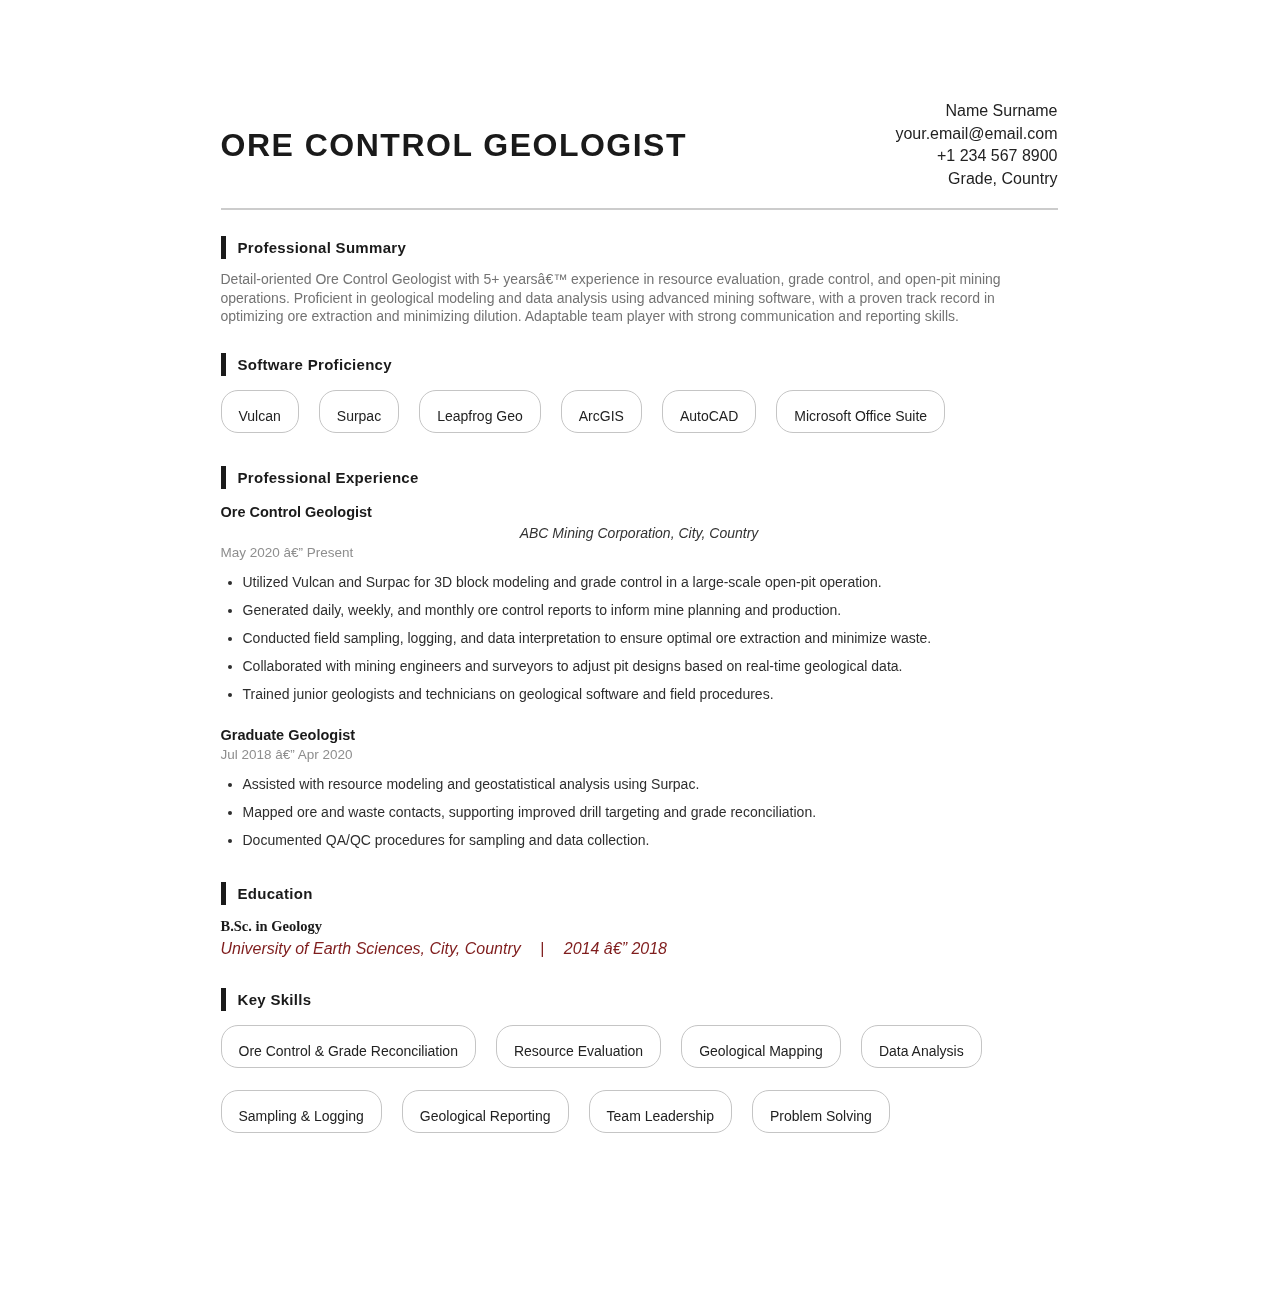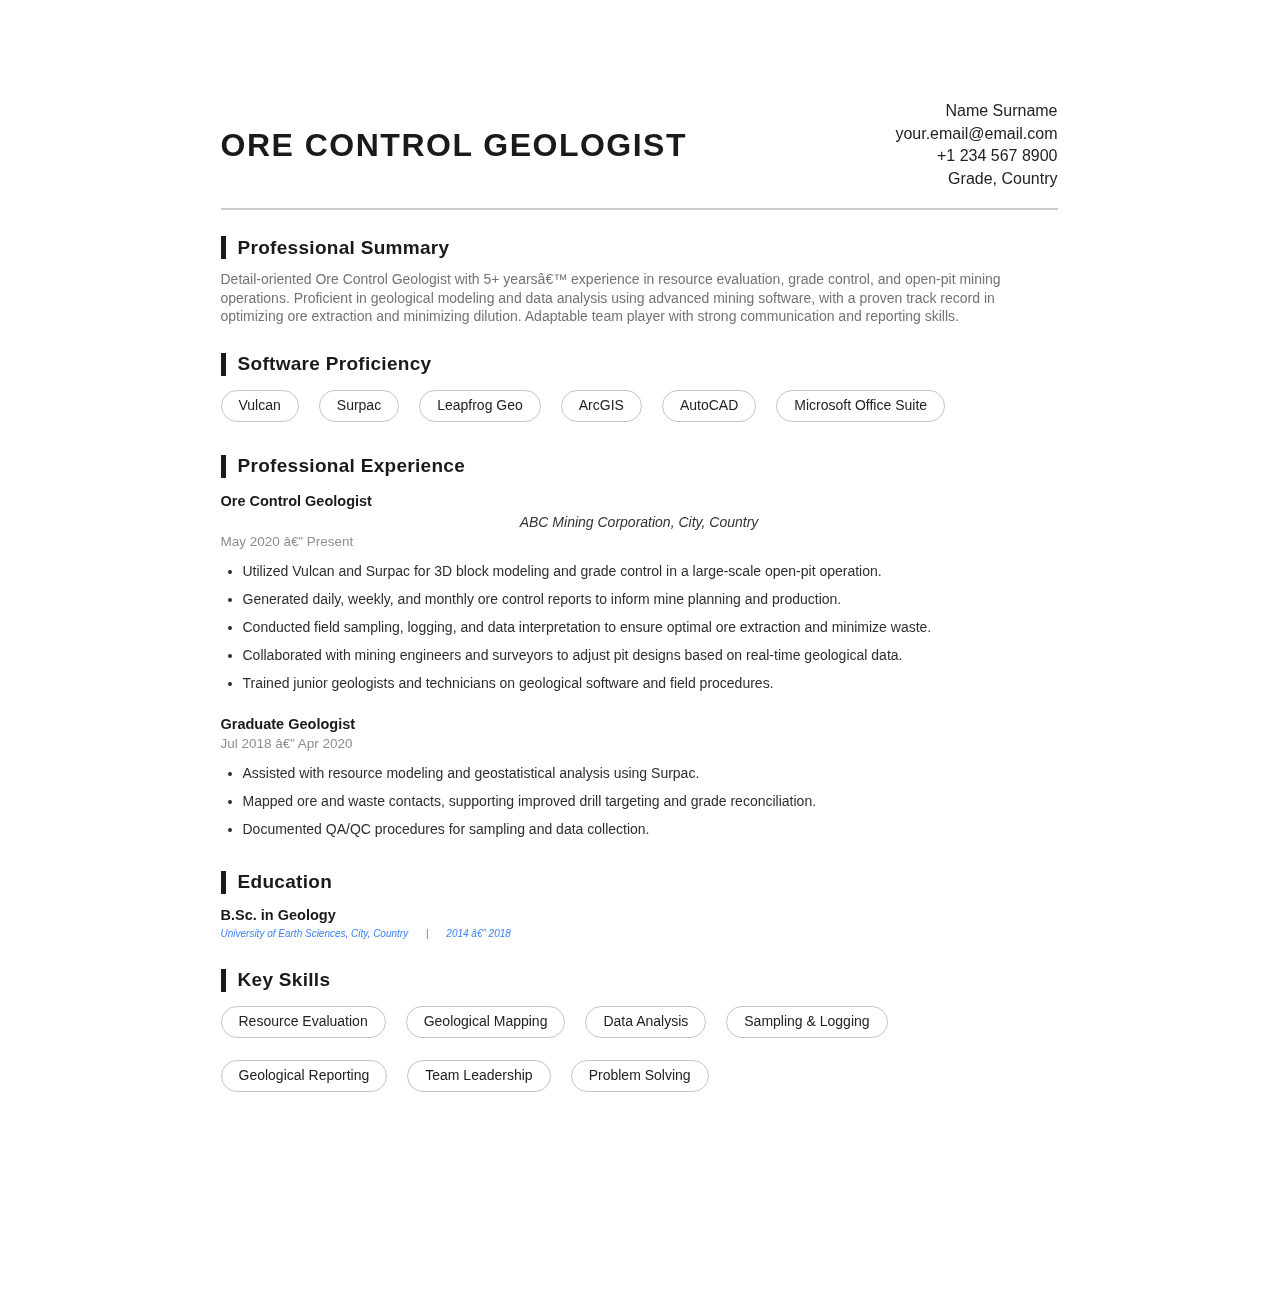--- a/index.html
+++ b/index.html
@@ -58,21 +58,21 @@
     gap: 12px;
   }
   .sec-bar {
     width: 5px;
     height: 23px;
     background: var(--accent-bar, #1a1a1a);
     flex: 0 0 auto;
   }
   .sec-title {
     margin: 0;
-    font-size: 19px;
+    font-size: 15px;
     font-weight: bold;
     letter-spacing: 0.3px;
     color: var(--heading-text, #1a1a1a);
   }
 
   
   .summary-text {
     margin: 11px 0 0 0;
     font-size: 14px;
     line-height: 18.5px;
@@ -84,21 +84,21 @@
     display: flex;
     flex-wrap: wrap;
     column-gap: 20px;
     row-gap: 22px;
     margin-top: 14px;
   }
   .pill {
     display: inline-block;
     border: 1px solid var(--pill-border, #c5c5c5);
     border-radius: 17px;
-    padding: 6px 17px 8px 17px;
+    padding: 17px 17px 8px 17px;
     font-size: 14px;
     color: #222222;
     background: #ffffff;
     white-space: nowrap;
   }
 
   
   .job { margin-top: 15px; }
   .job + .job { margin-top: 24px; }
   .job-title {
@@ -130,26 +130,27 @@
     color: #2e2e2e;
   }
   ul.bullets li:last-child { margin-bottom: 0; }
 
   
   .edu-degree {
     margin: 13px 0 0 0;
     font-size: 14.5px;
     font-weight: bold;
     color: var(--heading-text, #1a1a1a);
+    font-family: Liberation Serif, serif;
   }
   .edu-line {
     margin-top: 5px;
-    font-size: 10px;
+    font-size: 16px;
     font-style: italic;
-    color: #3b82f6;
+    color: #7f1d1d;
   }
   .edu-sep {
     display: inline-block;
     margin: 0 15px;
     font-style: normal;
   }
 </style>
 </head>
 <body>
 
@@ -247,20 +248,21 @@
     </div>
   </section>
 
   <section class="sec-skills">
     <div class="sec-head">
       <span class="sec-bar"></span>
       <h2 class="sec-title">Key Skills</h2>
     </div>
     <div class="pills">
 
+        <span class="pill">Ore Control &amp; Grade Reconciliation</span>
 
         <span class="pill">Resource Evaluation</span>
 
         <span class="pill">Geological Mapping</span>
 
         <span class="pill">Data Analysis</span>
 
         <span class="pill">Sampling &amp; Logging</span>
 
         <span class="pill">Geological Reporting</span>

